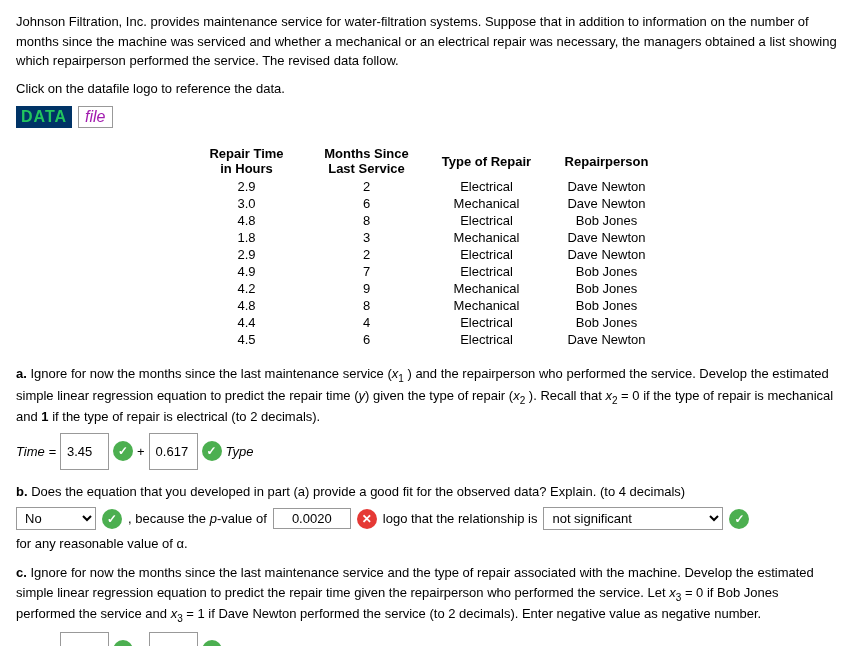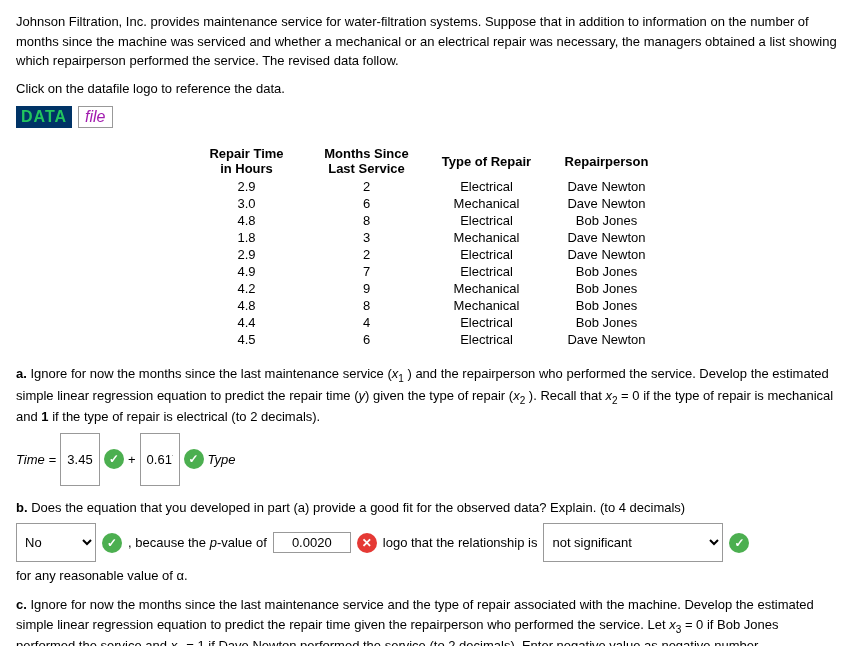--- a/index.html
+++ b/index.html
@@ -65,24 +65,24 @@
       gap: 4px;
       margin-bottom: 10px;
       flex-wrap: wrap;
     }
     .answer-row .eq-label {
       font-style: italic;
       font-size: 13px;
     }
     .input-box {
       border: 1px solid #999;
-      padding: 18px 6px;
-      font-size: 13px;
-      width: 40px;
-      text-align: center;
+      padding: 10px 6px;
+      font-size: 13px;
+      width: 49px;
+      text-align: left;
       background: #fff;
     }
     .check-icon {
       display: inline-flex;
       align-items: center;
       justify-content: center;
       width: 20px;
       height: 20px;
       background: #4CAF50;
       border-radius: 50%;
@@ -98,21 +98,21 @@
       height: 20px;
       background: #e53935;
       border-radius: 50%;
       color: white;
       font-size: 12px;
       font-weight: bold;
     }
     .italic-label { font-style: italic; font-size: 13px; }
     .select-box {
       border: 1px solid #999;
-      padding: 10px 4px;
+      padding: 2px 4px;
       font-size: 13px;
       background: #fff;
       min-width: 80px;
     }
     .select-wide {
       min-width: 180px;
     }
     .pvalue-box {
       border: 1px solid #999;
       padding: 2px 6px;

